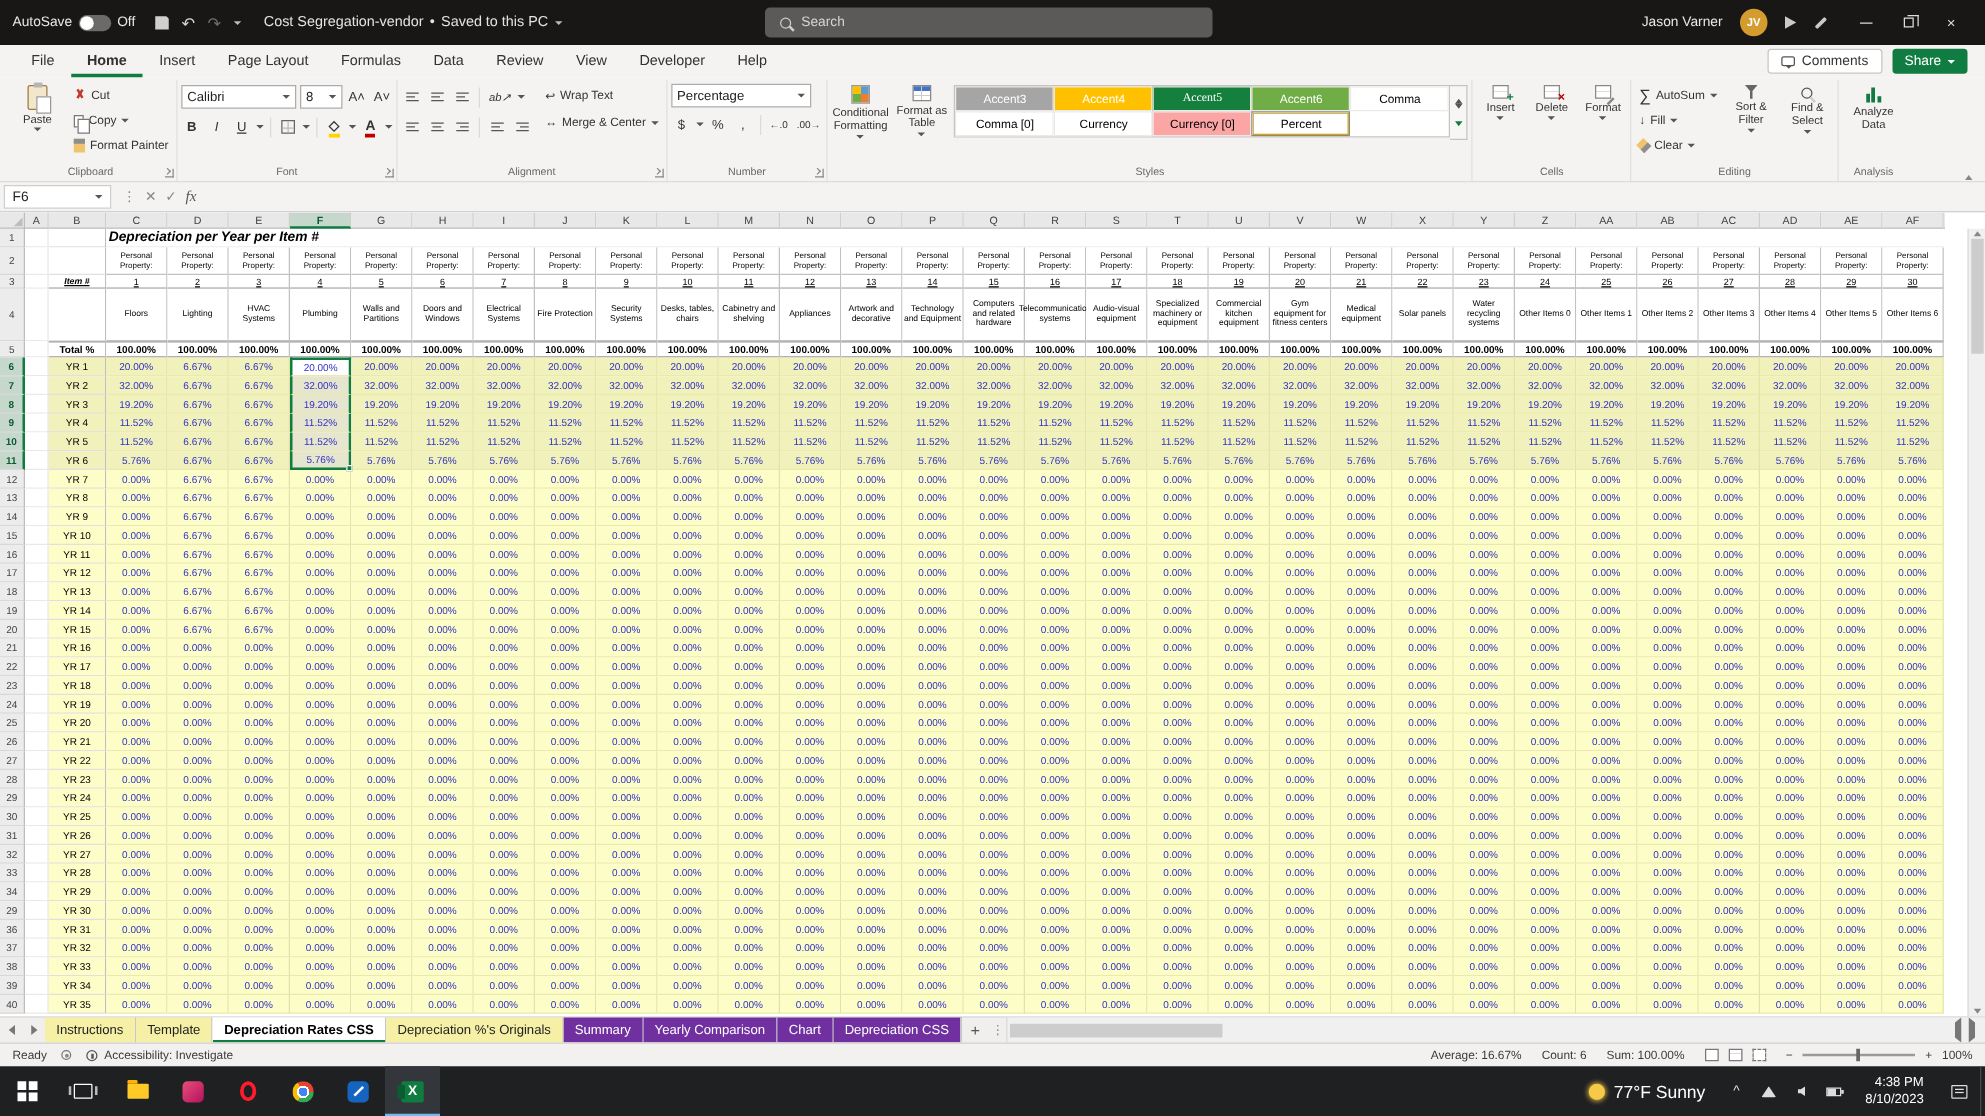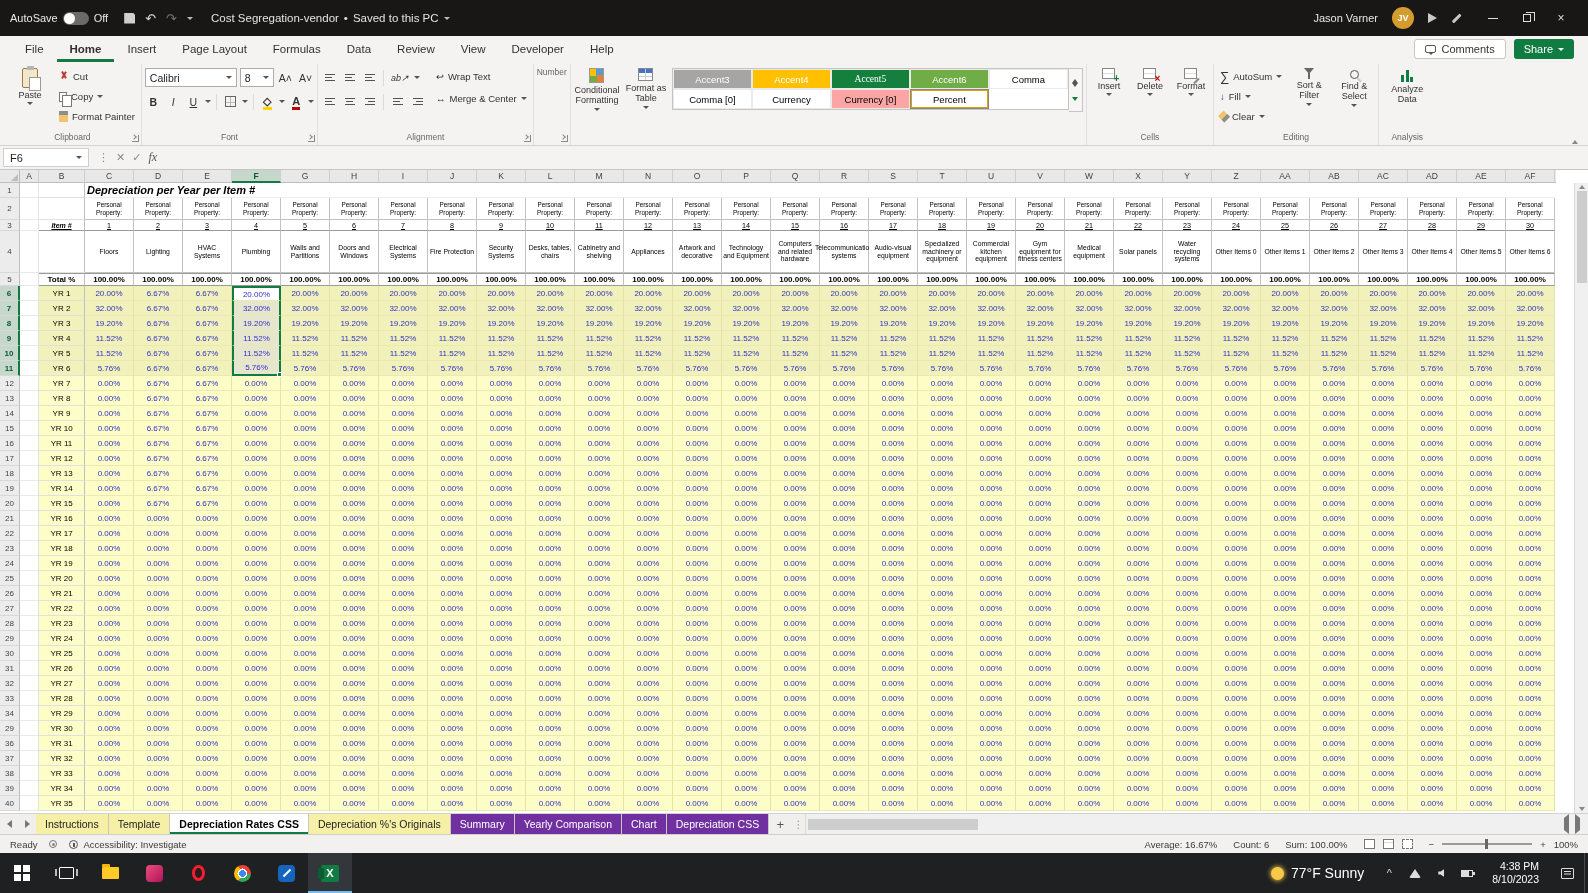--- a/index.html
+++ b/index.html
@@ -246,20 +246,24 @@
         <span class="dim">↷</span>
         <span class="dd" style="border-top-color:#bbb"></span>
       </div>
     </div>
     <div class="doc-title">
       <span>Cost Segregation-vendor</span>
       <span>•</span>
       <span>Saved to this PC</span>
       <span class="dd" style="border-top-color:#bbb"></span>
     </div>
+    <div class="tb-search">
+      <span class="ic-mag"></span>
+      <span>Search</span>
+    </div>
     <div class="tb-right">
       <span>Jason Varner</span>
       <span class="avatar">JV</span>
       <span class="ic-meg"></span>
       <span class="ic-pen"></span>
       <div class="winbtns">
         <span class="winbtn">
             <span class="ic-min"></span>
           </span>
         <span class="winbtn">
@@ -443,20 +447,37 @@
               <span>Merge &amp; Center</span>
               <span class="dd"></span>
             </div>
         </div>
       </div>
       <div class="rg-label">Alignment</div>
       <span class="dlg"></span>
     </div>
 
     <div class="rgroup">
+      <div class="rg-body">
+        <div class="fcol">
+          <div class="combo" style="width:112px">
+              <span>Percentage</span>
+              <span class="dd" style="margin-left:auto"></span>
+            </div>
+          <div class="frow">
+            <span class="tbtn">$</span>
+            <span class="dd"></span>
+            <span class="tbtn">%</span>
+            <span class="tbtn">,</span>
+            <span class="sep-v"></span>
+            <span class="tbtn" style="font-size:8px">←.0</span>
+            <span class="tbtn" style="font-size:8px">.00→</span>
+          </div>
+        </div>
+      </div>
       <div class="rg-label">Number</div>
       <span class="dlg"></span>
     </div>
 
     <div class="rgroup">
       <div class="rg-body">
         <div class="bigbtn">
           <span class="ic-cf"></span>
           <span><span>Conditional</span><br><span>Formatting</span></span>
           <span class="dd"></span>
@@ -484,20 +505,21 @@
               </span>
             <span>
                 <span class="tri-d"></span>
               </span>
             <span>
                 <span class="tri-d" style="border-top-color:#107C41"></span>
               </span>
           </div>
         </div>
       </div>
+      <div class="rg-label">Styles</div>
     </div>
 
     <div class="rgroup">
       <div class="rg-body">
         <div class="bigbtn" style="width:38px">
           <span class="ic-cells ins"></span>
           <span>Insert</span>
           <span class="dd"></span>
         </div>
         <div class="bigbtn" style="width:38px">

